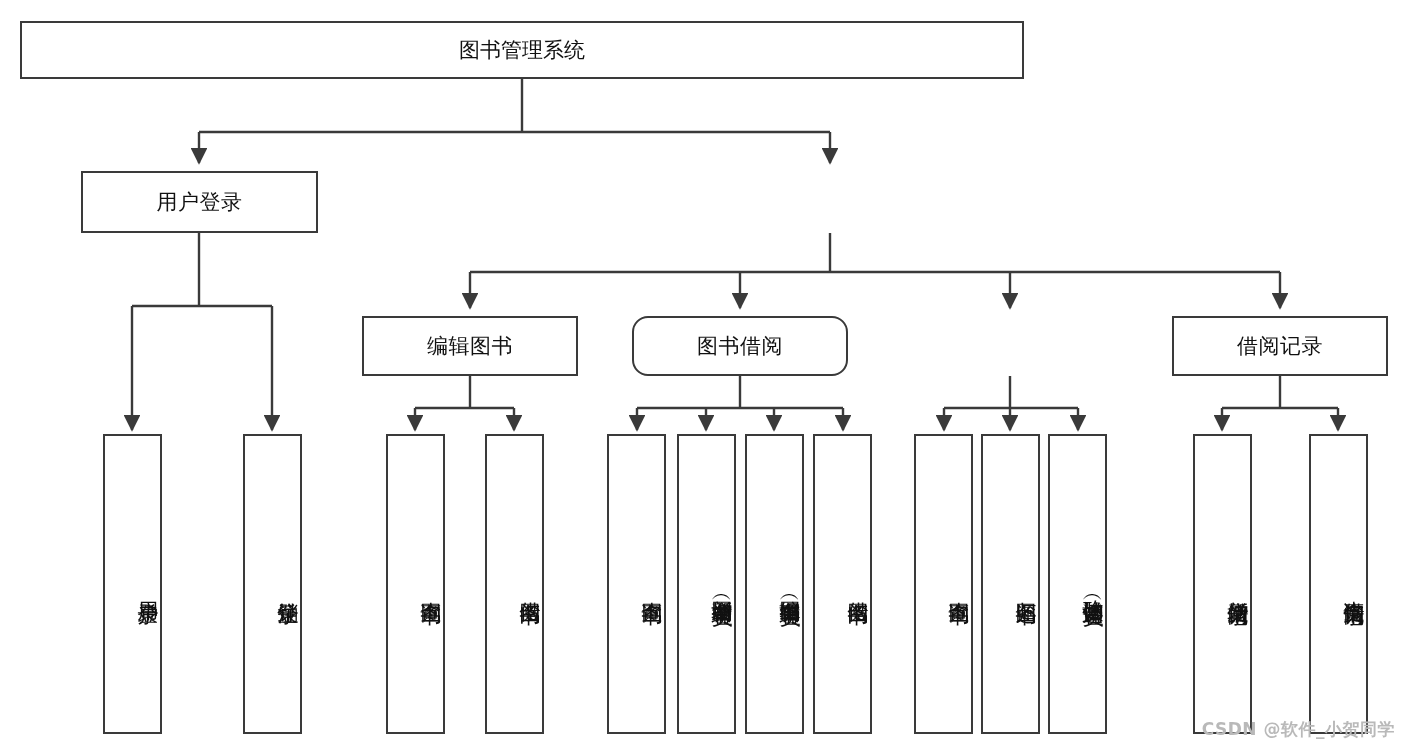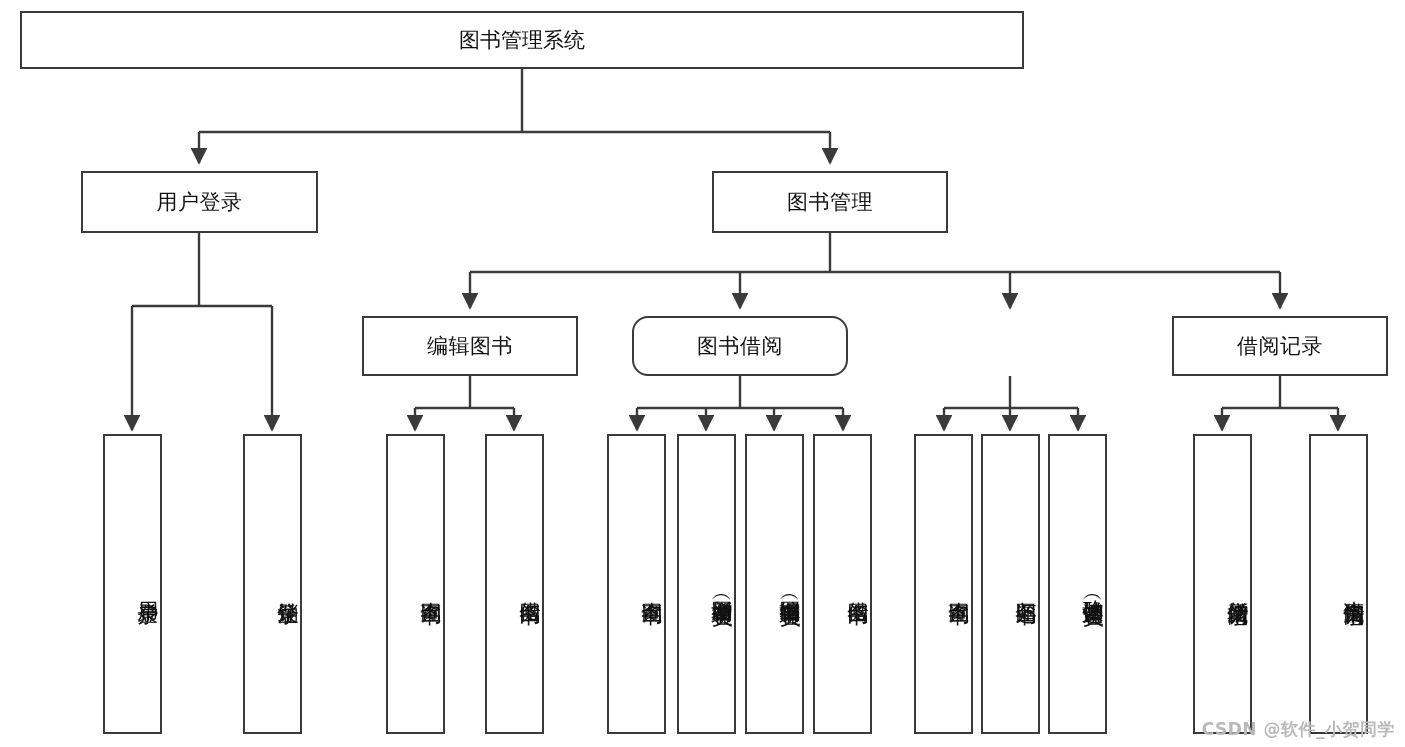--- a/index.html
+++ b/index.html
@@ -35,20 +35,21 @@
     justify-content: center;
     color: #111111;
     line-height: 1.18;
   }
   .node.h {
     font-size: 21px;
     letter-spacing: 0.5px;
   }
   .node.root {
     font-size: 21px;
+    margin-top: 10px;
   }
   .node.v {
     font-size: 21px;
     writing-mode: vertical-rl;
     text-orientation: upright;
     align-items: flex-start;
     justify-content: center;
     padding-top: 6px;
     letter-spacing: 1px;
   }
@@ -130,23 +131,20 @@
     </g>
   </svg>
 
   <div class="node root" style="left:20px; top:11px; width:1004px; height:58px;">
     <span class="label">图书管理系统</span>
   </div>
 
   <div class="node h" style="left:81px; top:171px; width:237px; height:62px;">
     <span class="label">用户登录</span>
   </div>
-  <div class="node h" style="left:712px; top:171px; width:236px; height:62px;">
-    <span class="label">图书管理</span>
-  </div>
 
   <div class="node h" style="left:362px; top:316px; width:216px; height:60px;">
     <span class="label">编辑图书</span>
   </div>
   <div class="node h" style="left:632px; top:316px; width:216px; height:60px;border-radius:16px;">
     <span class="label">图书借阅</span>
   </div>
   <div class="node h" style="left:1172px; top:316px; width:216px; height:60px;">
     <span class="label">借阅记录</span>
   </div>

